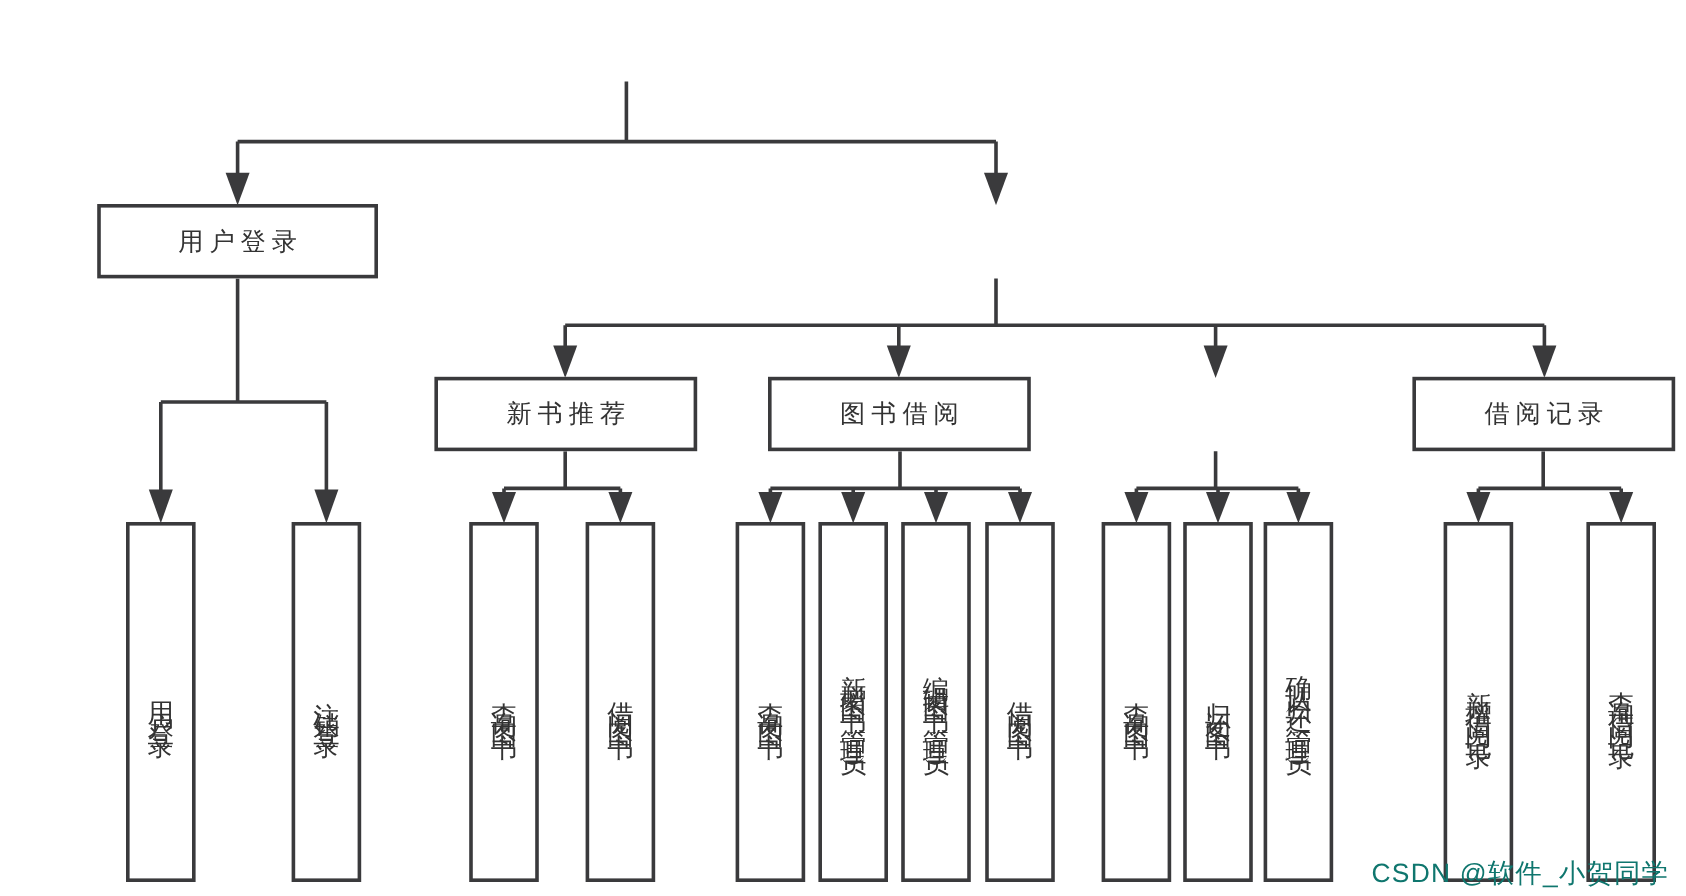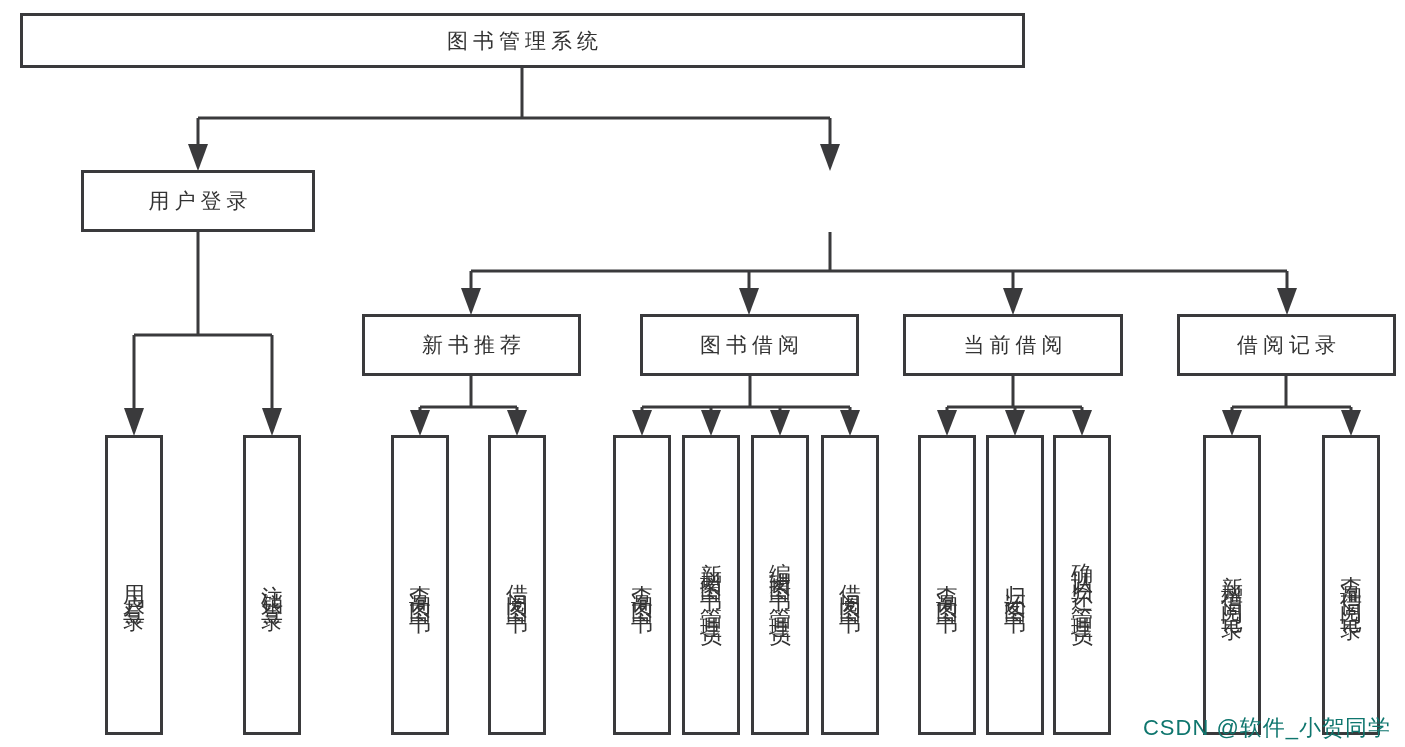--- a/index.html
+++ b/index.html
@@ -102,36 +102,30 @@
       <polygon points="770,410 790,410 780,436"></polygon>
       <polygon points="840,410 860,410 850,436"></polygon>
       <polygon points="937,410 957,410 947,436"></polygon>
       <polygon points="1005,410 1025,410 1015,436"></polygon>
       <polygon points="1072,410 1092,410 1082,436"></polygon>
       <polygon points="1222,410 1242,410 1232,436"></polygon>
       <polygon points="1341,410 1361,410 1351,436"></polygon>
     </g>
   </svg>
 
-  <div class="box h lvl1">
-    <span>图书管理系统</span>
-  </div>
 
   <div class="box h lvl2" style="left:81px; width:234px;">
     <span>用户登录</span>
   </div>
 
   <div class="box h lvl3" style="left:362px; width:219px;align-items:center;">
     <span>新书推荐</span>
   </div>
   <div class="box h lvl3" style="left:640px; width:219px;">
     <span>图书借阅</span>
-  </div>
-  <div class="box h lvl3" style="left:903px; width:220px;">
-    <span>当前借阅</span>
   </div>
   <div class="box h lvl3" style="left:1177px; width:219px;">
     <span>借阅记录</span>
   </div>
 
   <div class="box v" style="left:105px;">
     <span class="vtext">用户登录</span>
   </div>
   <div class="box v" style="left:243px;">
     <span class="vtext">注销登录</span>

